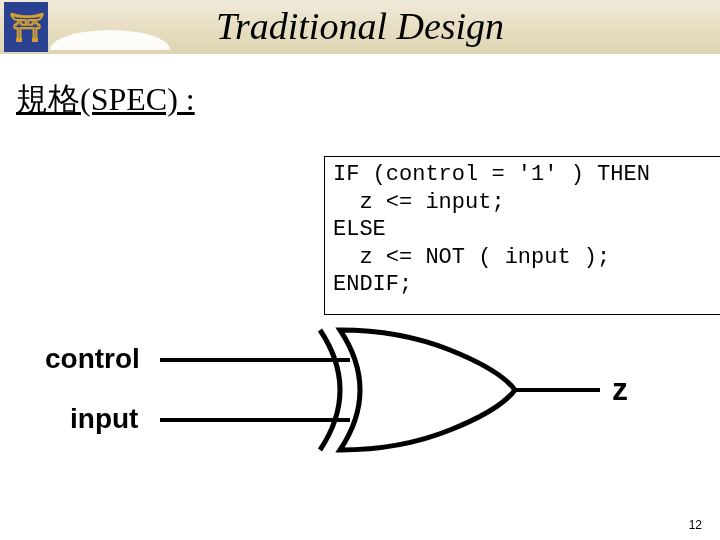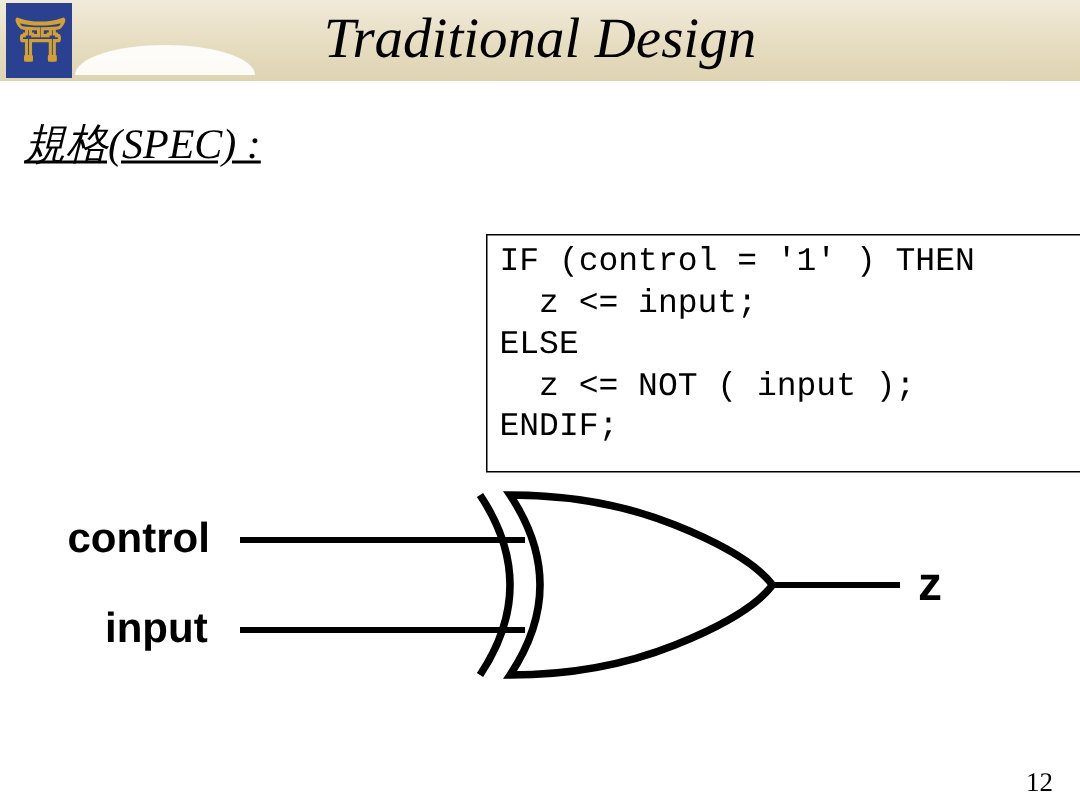--- a/index.html
+++ b/index.html
@@ -53,23 +53,22 @@
     width: 100%;
     text-align: center;
     font-size: 38px;
     font-style: italic;
     color: #000;
   }
   .spec-block {
     position: absolute;
     top: 78px;
     left: 16px;
-    font-size: 28px;
+    font-size: 32px;
     line-height: 1.35;
-    font-style: italic;
   }
   .spec-heading {
     text-decoration: underline;
   }
   .code-box {
     position: absolute;
     top: 156px;
     left: 324px;
     width: 386px;
     border: 1.5px solid #000;
@@ -84,22 +83,22 @@
     position: absolute;
     top: 320px;
     left: 40px;
     width: 640px;
     height: 160px;
   }
   .page-num {
     position: absolute;
     bottom: 8px;
     right: 18px;
-    font-size: 18px;
-    font-family: Liberation Serif, serif;
+    font-size: 12px;
+    font-family: Liberation Sans, sans-serif;
   }
 </style>
 </head>
 <body>
 
 <div class="header">
   <div class="header-bg"></div>
   <div class="header-scallop"></div>
   <div class="logo">
     <span class="logo-inner">⛩</span>

